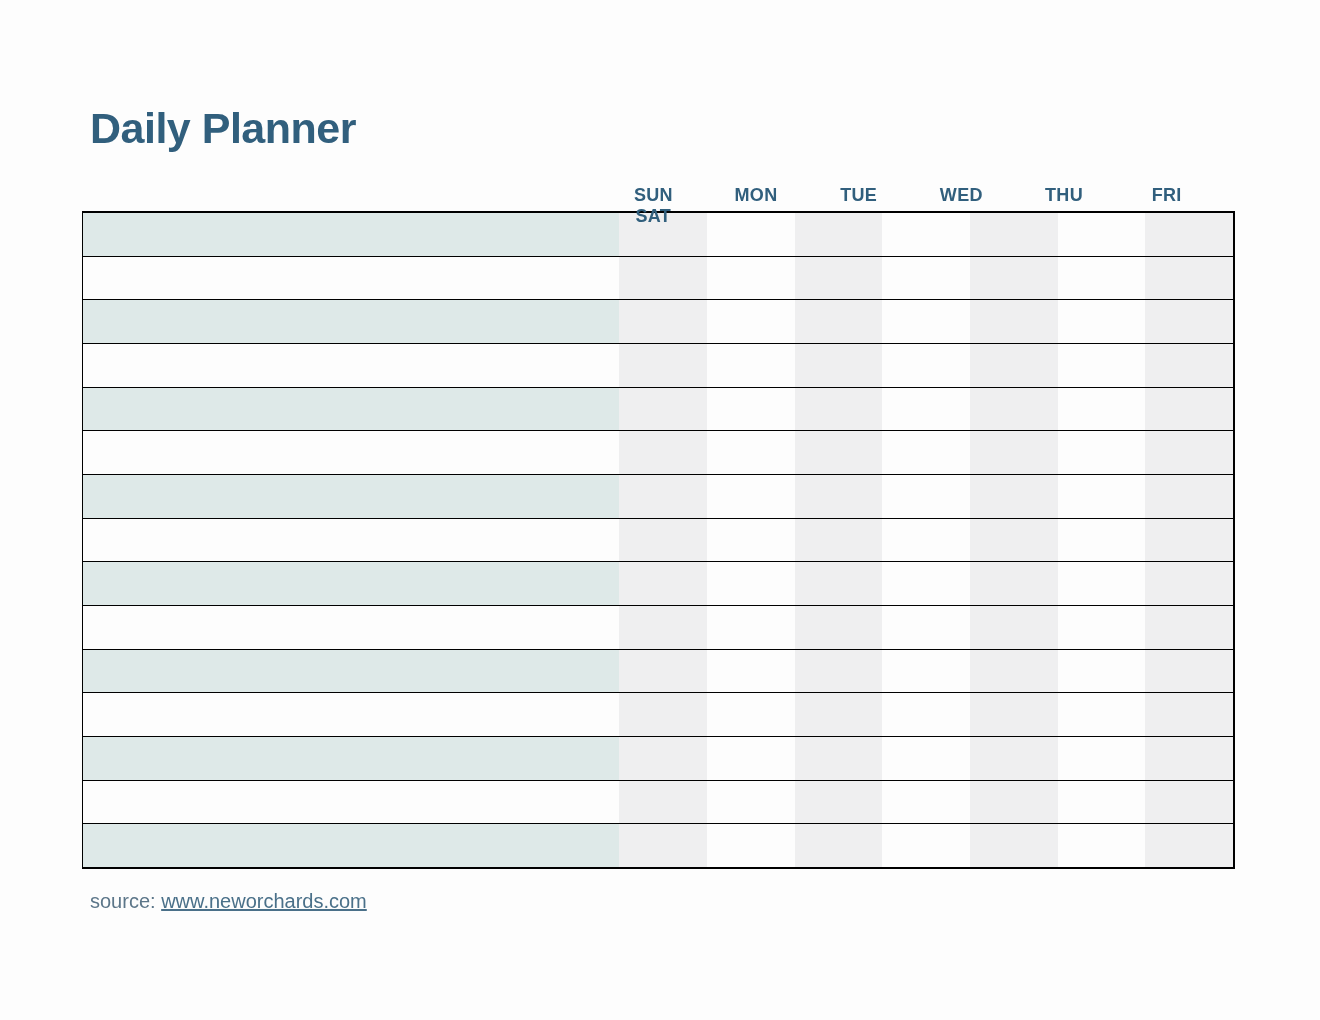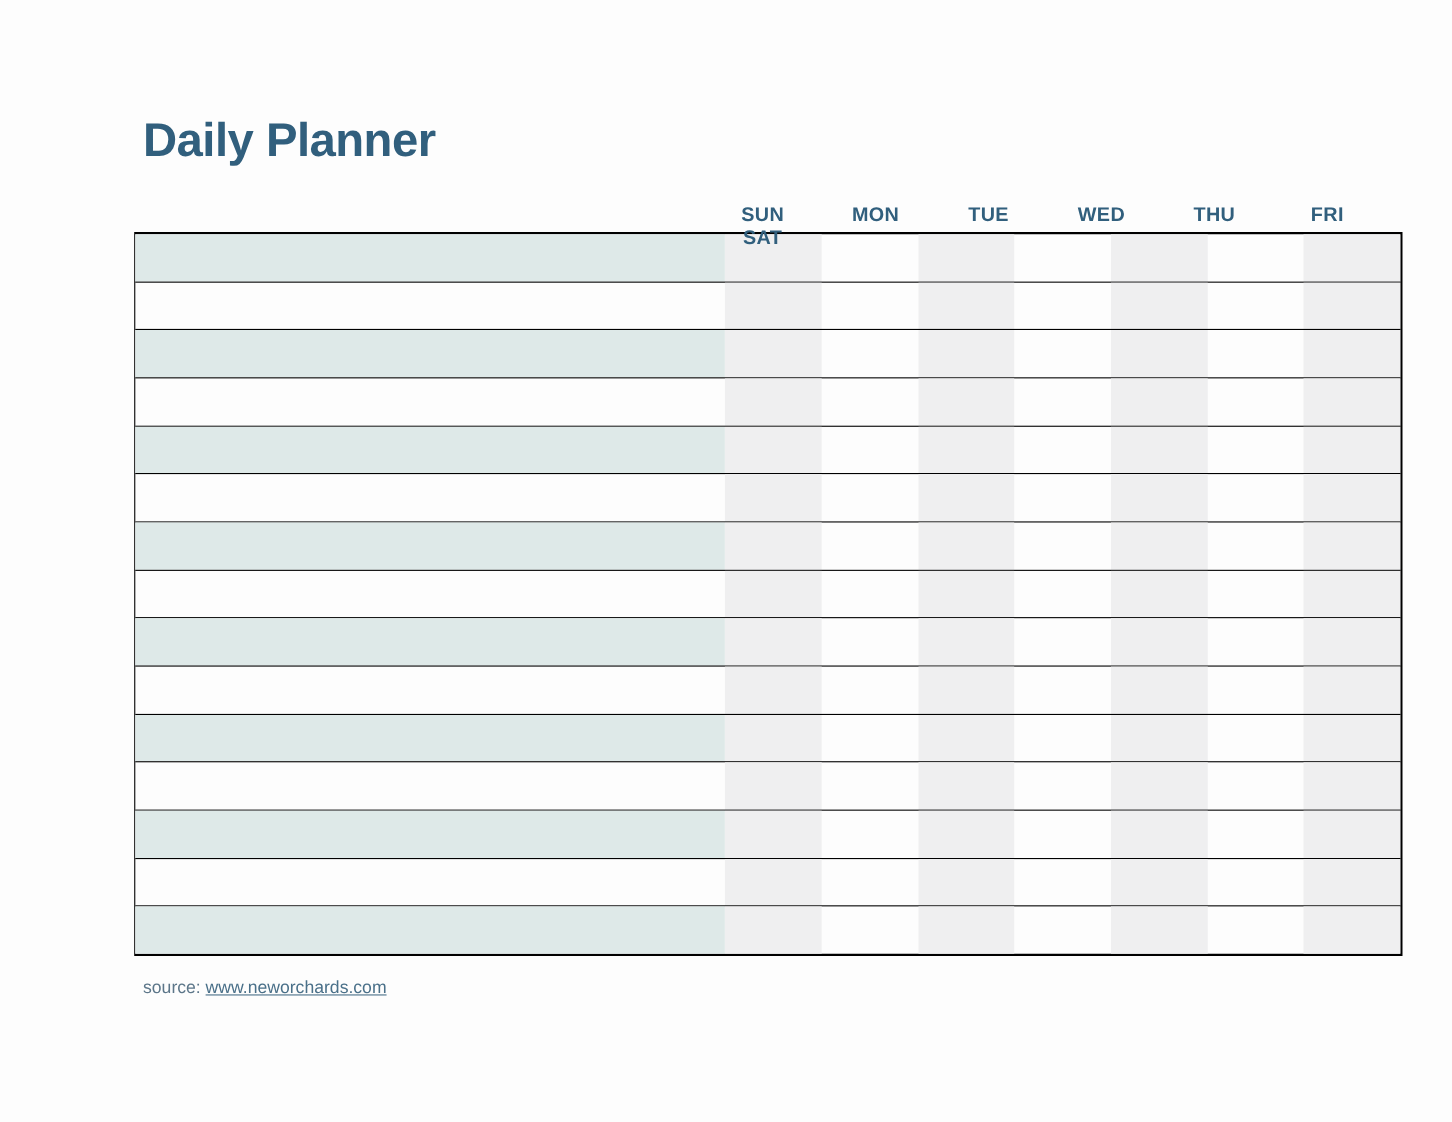--- a/index.html
+++ b/index.html
@@ -12,21 +12,21 @@
     --link:#4a7089;
   }
   html,body{margin:0;padding:0;}
   body{
     width:1320px;height:1020px;
     background:var(--page-bg);
     font-family:"Liberation Sans", sans-serif;
     position:relative;
     overflow:hidden;
   }
-  .page{position:absolute;inset:0;margin-left:40px;}
+  .page{position:absolute;inset:0;}
   .title{
     position:absolute;
     left:90px;top:107px;
     margin:0;
     font-size:43px;
     line-height:1;
     font-weight:bold;
     color:var(--accent);
     letter-spacing:-0.5px;
   }
@@ -67,21 +67,21 @@
   }
   .row + .row{border-top:1.5px solid var(--border);}
   .cell{height:100%;box-sizing:border-box;}
   .cell-task{width:538px;}
   .cell-day{width:88px;}
   .row.stripe .cell-task{background:var(--row-stripe);}
   .cell-day.shade{background:var(--col-stripe);}
   .footer{
     position:absolute;
     left:90px;top:890px;
-    font-size:16px;
+    font-size:20px;
     color:var(--label);
   }
   .footer a{
     color:var(--link);
     text-decoration:underline;
     cursor:pointer;
   }
 </style>
 </head>
 <body>

